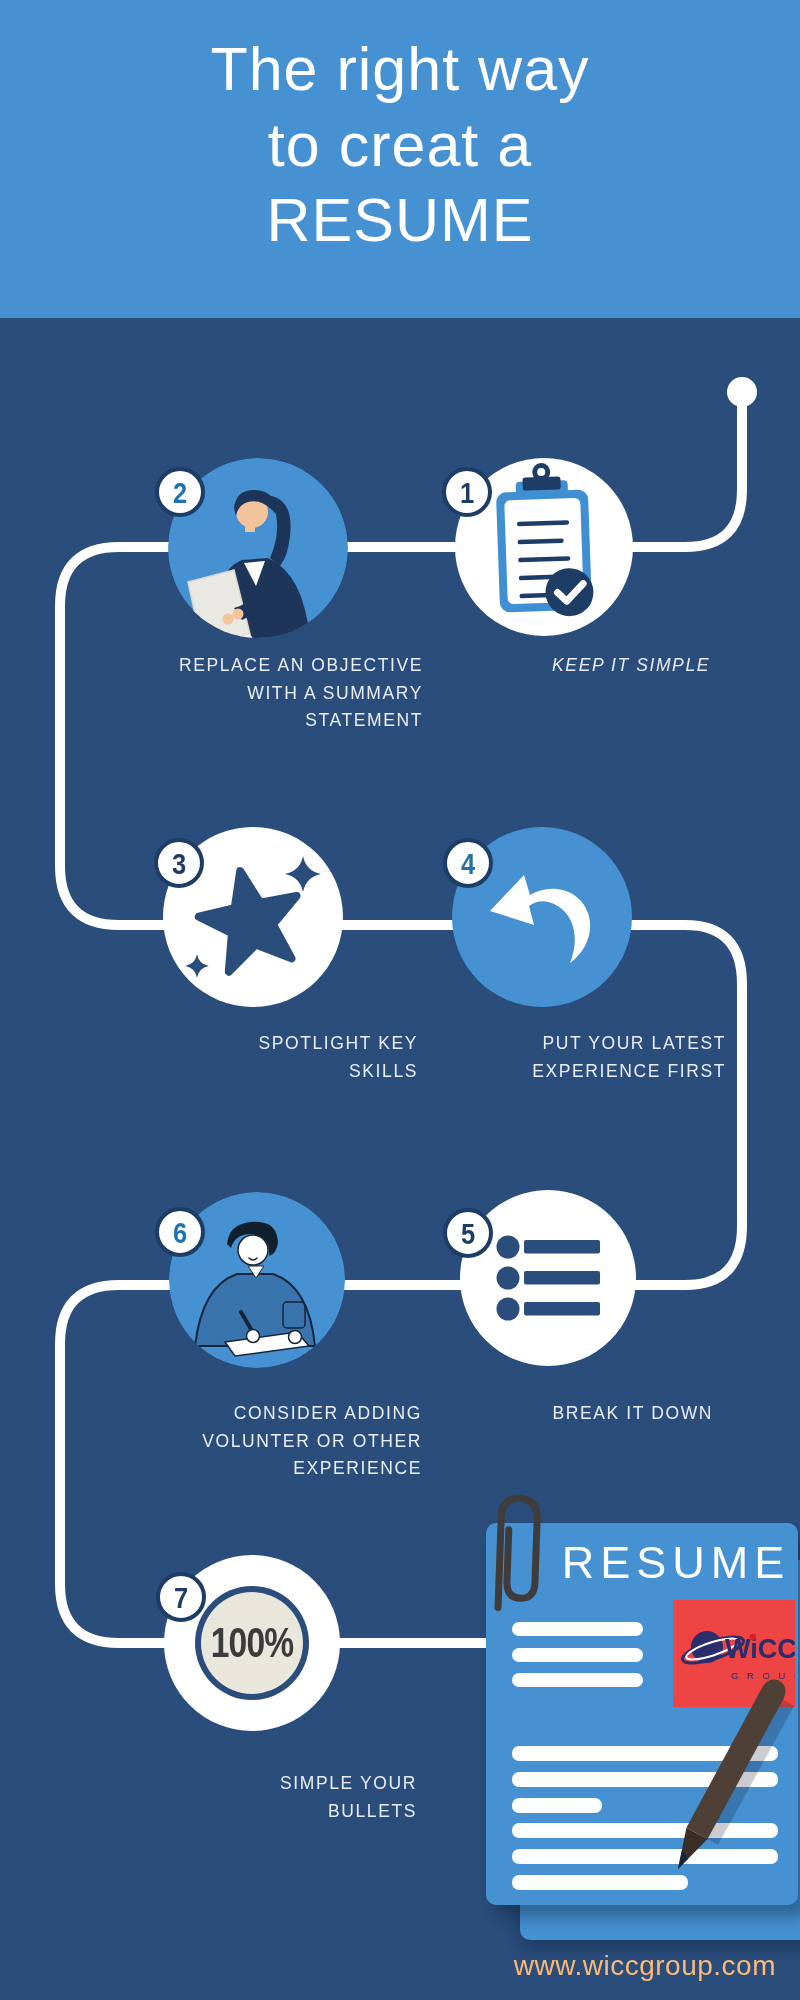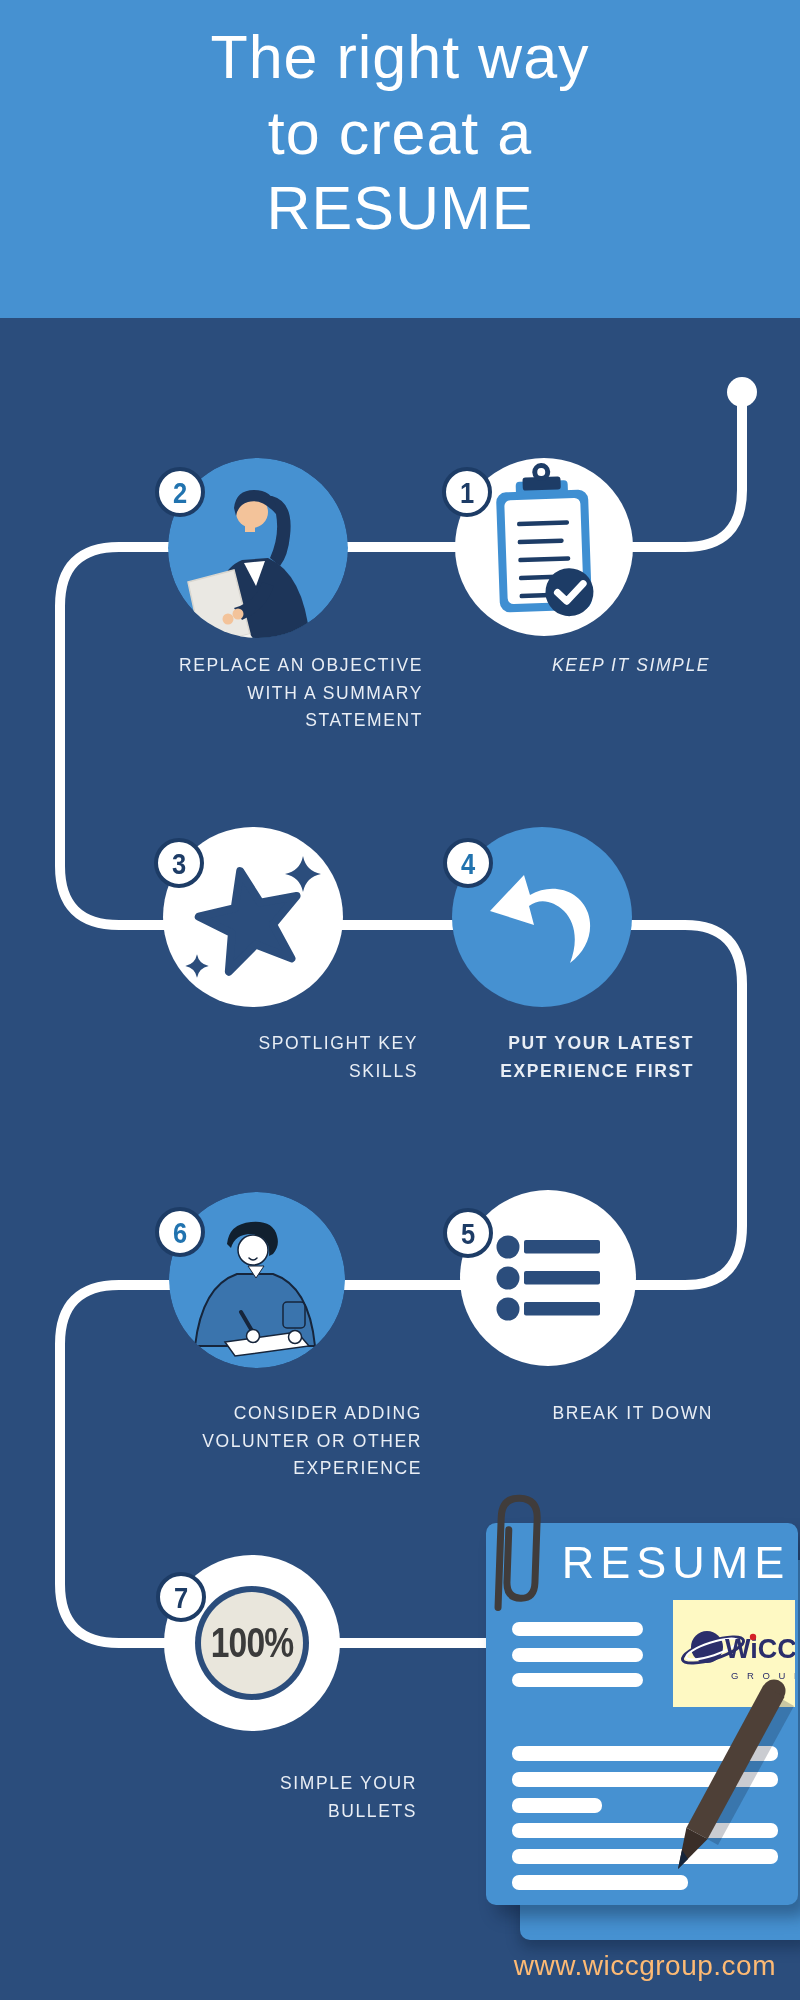--- a/index.html
+++ b/index.html
@@ -6,21 +6,21 @@
   .canvas{
     position:relative;width:800px;height:2000px;overflow:hidden;
     background:#2b4d7c;
     font-family:"Liberation Sans", sans-serif;
   }
   .header{
     position:absolute;left:0;top:0;width:800px;height:318px;
     background:#4691d1;
   }
   .title{
-    margin:0;padding-top:20px;text-align:center;color:#ffffff;
+    margin:0;padding-top:32px;text-align:center;color:#ffffff;
     font-size:61px;font-weight:400;line-height:1.24;letter-spacing:1px;
     white-space:pre-line;
   }
   .journey-svg{position:absolute;left:0;top:0;}
   .step-label{
     position:absolute;width:330px;text-align:right;color:#e9eef5;
     font-size:17.5px;letter-spacing:1.6px;line-height:27.5px;
     white-space:pre-line;
   }
   .badge-num{font-weight:bold;font-size:30px;}
@@ -34,21 +34,21 @@
   .doc{
     position:absolute;left:486px;top:1523px;width:312px;height:382px;
     background:#4691d1;border-radius:10px;
     box-shadow:10px 12px 16px rgba(10,25,50,.38);
   }
   .resume-title{
     position:absolute;left:72px;top:14px;width:236px;text-align:center;
     color:#ffffff;font-size:45px;letter-spacing:6px;font-weight:500;
   }
   .bar{position:absolute;background:#ffffff;border-radius:7px;}
-  .logo-box{position:absolute;left:187px;top:77px;width:122px;height:107px;background:#fef9c3;}
+  .logo-box{position:absolute;left:187px;top:77px;width:122px;height:107px;background:#ef4444;}
   .pen-svg{position:absolute;left:150px;top:150px;}
   .clip-svg{position:absolute;left:468px;top:1488px;}
   .website{
     position:absolute;top:1950px;right:24px;color:#fdba74;
     font-size:28px;letter-spacing:0.5px;margin-left:15px;
   }
 </style>
 </head>
 <body>
 
@@ -199,21 +199,21 @@
       <text class="badge-num num-dark" transform="translate(181,1608) scale(0.85,1)" text-anchor="middle">7</text>
     </g>
   </svg>
 
   <div class="step-label" style="left:380px;top:652px;font-style:italic;">KEEP IT SIMPLE</div>
   <div class="step-label" style="left:93px;top:652px;">REPLACE AN OBJECTIVE
 WITH A SUMMARY
 STATEMENT</div>
   <div class="step-label" style="left:88px;top:1030px;">SPOTLIGHT KEY
 SKILLS</div>
-  <div class="step-label" style="left:364px;top:1030px;font-weight:bold;">PUT YOUR LATEST
+  <div class="step-label" style="left:396px;top:1030px;">PUT YOUR LATEST
 EXPERIENCE FIRST</div>
   <div class="step-label" style="left:383px;top:1400px;">BREAK IT DOWN</div>
   <div class="step-label" style="left:92px;top:1400px;">CONSIDER ADDING
 VOLUNTER OR OTHER
 EXPERIENCE</div>
   <div class="step-label" style="left:87px;top:1770px;">SIMPLE YOUR
 BULLETS</div>
 
   <div class="doc-back"></div>
 

